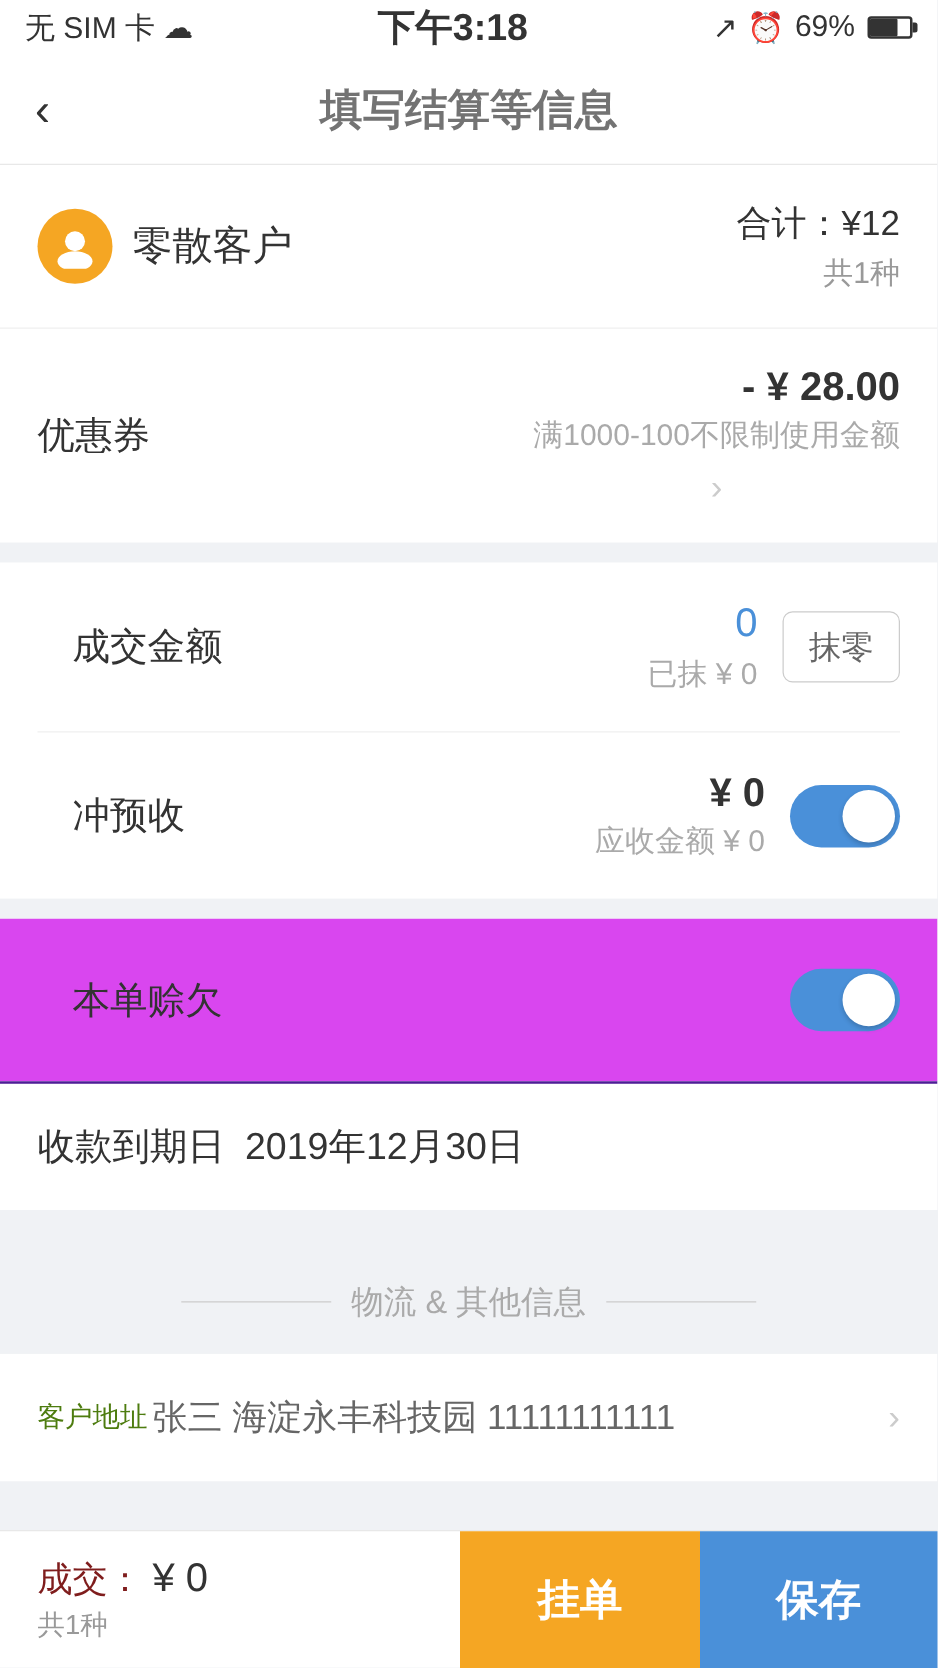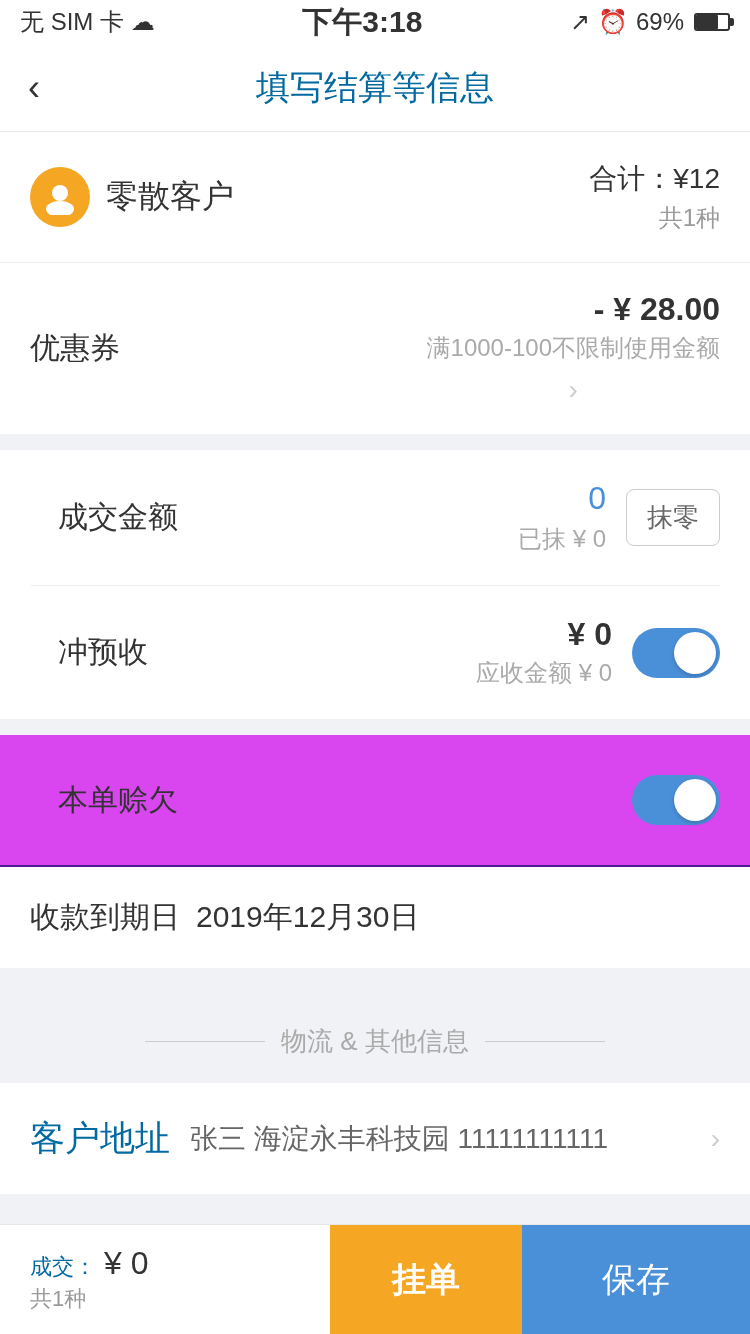--- a/index.html
+++ b/index.html
@@ -69,22 +69,22 @@
     }
     .nav-back {
       position: absolute;
       left: 28px;
       font-size: 36px;
       color: #333;
       cursor: pointer;
     }
     .nav-title {
       font-size: 34px;
-      font-weight: 400;
-      color: #0369a1;
+      font-weight: 700;
+      color: #737373;
     }
 
     
     .content {
       width: 100%;
       padding-bottom: 120px;
     }
 
     
     .card {
@@ -309,24 +309,24 @@
 
     
     .address-row {
       display: flex;
       align-items: center;
       justify-content: space-between;
       padding: 32px 30px;
       background: #fff;
     }
     .address-label {
-      font-size: 35px;
-      color: #0369a1;
+      font-size: 22px;
+      color: #4d7c0f;
       white-space: nowrap;
-      margin-right: 20px;
+      margin-right: 4px;
     }
     .address-value {
       font-size: 28px;
       color: #666;
       flex: 1;
     }
 
     
     .bottom-bar {
       position: fixed;
@@ -337,22 +337,22 @@
       background: #fff;
       display: flex;
       align-items: center;
       border-top: 1px solid #e8e8e8;
     }
     .bottom-summary {
       flex: 1;
       padding: 0 30px;
     }
     .bottom-deal-label {
-      font-size: 22px;
-      color: #0369a1;
+      font-size: 28px;
+      color: #7f1d1d;
     }
     .bottom-deal-amount {
       font-size: 32px;
       color: #333;
       font-weight: 500;
     }
     .bottom-deal-count {
       font-size: 22px;
       color: #999;
       margin-top: 2px;
@@ -363,28 +363,28 @@
       background: #f5a623;
       display: flex;
       align-items: center;
       justify-content: center;
       font-size: 34px;
       font-weight: 600;
       color: #fff;
       cursor: pointer;
     }
     .bottom-btn-save {
-      width: 228px;
+      width: 190px;
       height: 110px;
       background: #4a90d9;
       display: flex;
       align-items: center;
       justify-content: center;
       font-size: 34px;
-      font-weight: 400;
+      font-weight: 700;
       color: #fff;
       cursor: pointer;
     }
   </style>
 </head>
 <body>
 
 <div class="status-bar">
   <div class="status-left">
     <span>无 SIM 卡 ☁</span>

